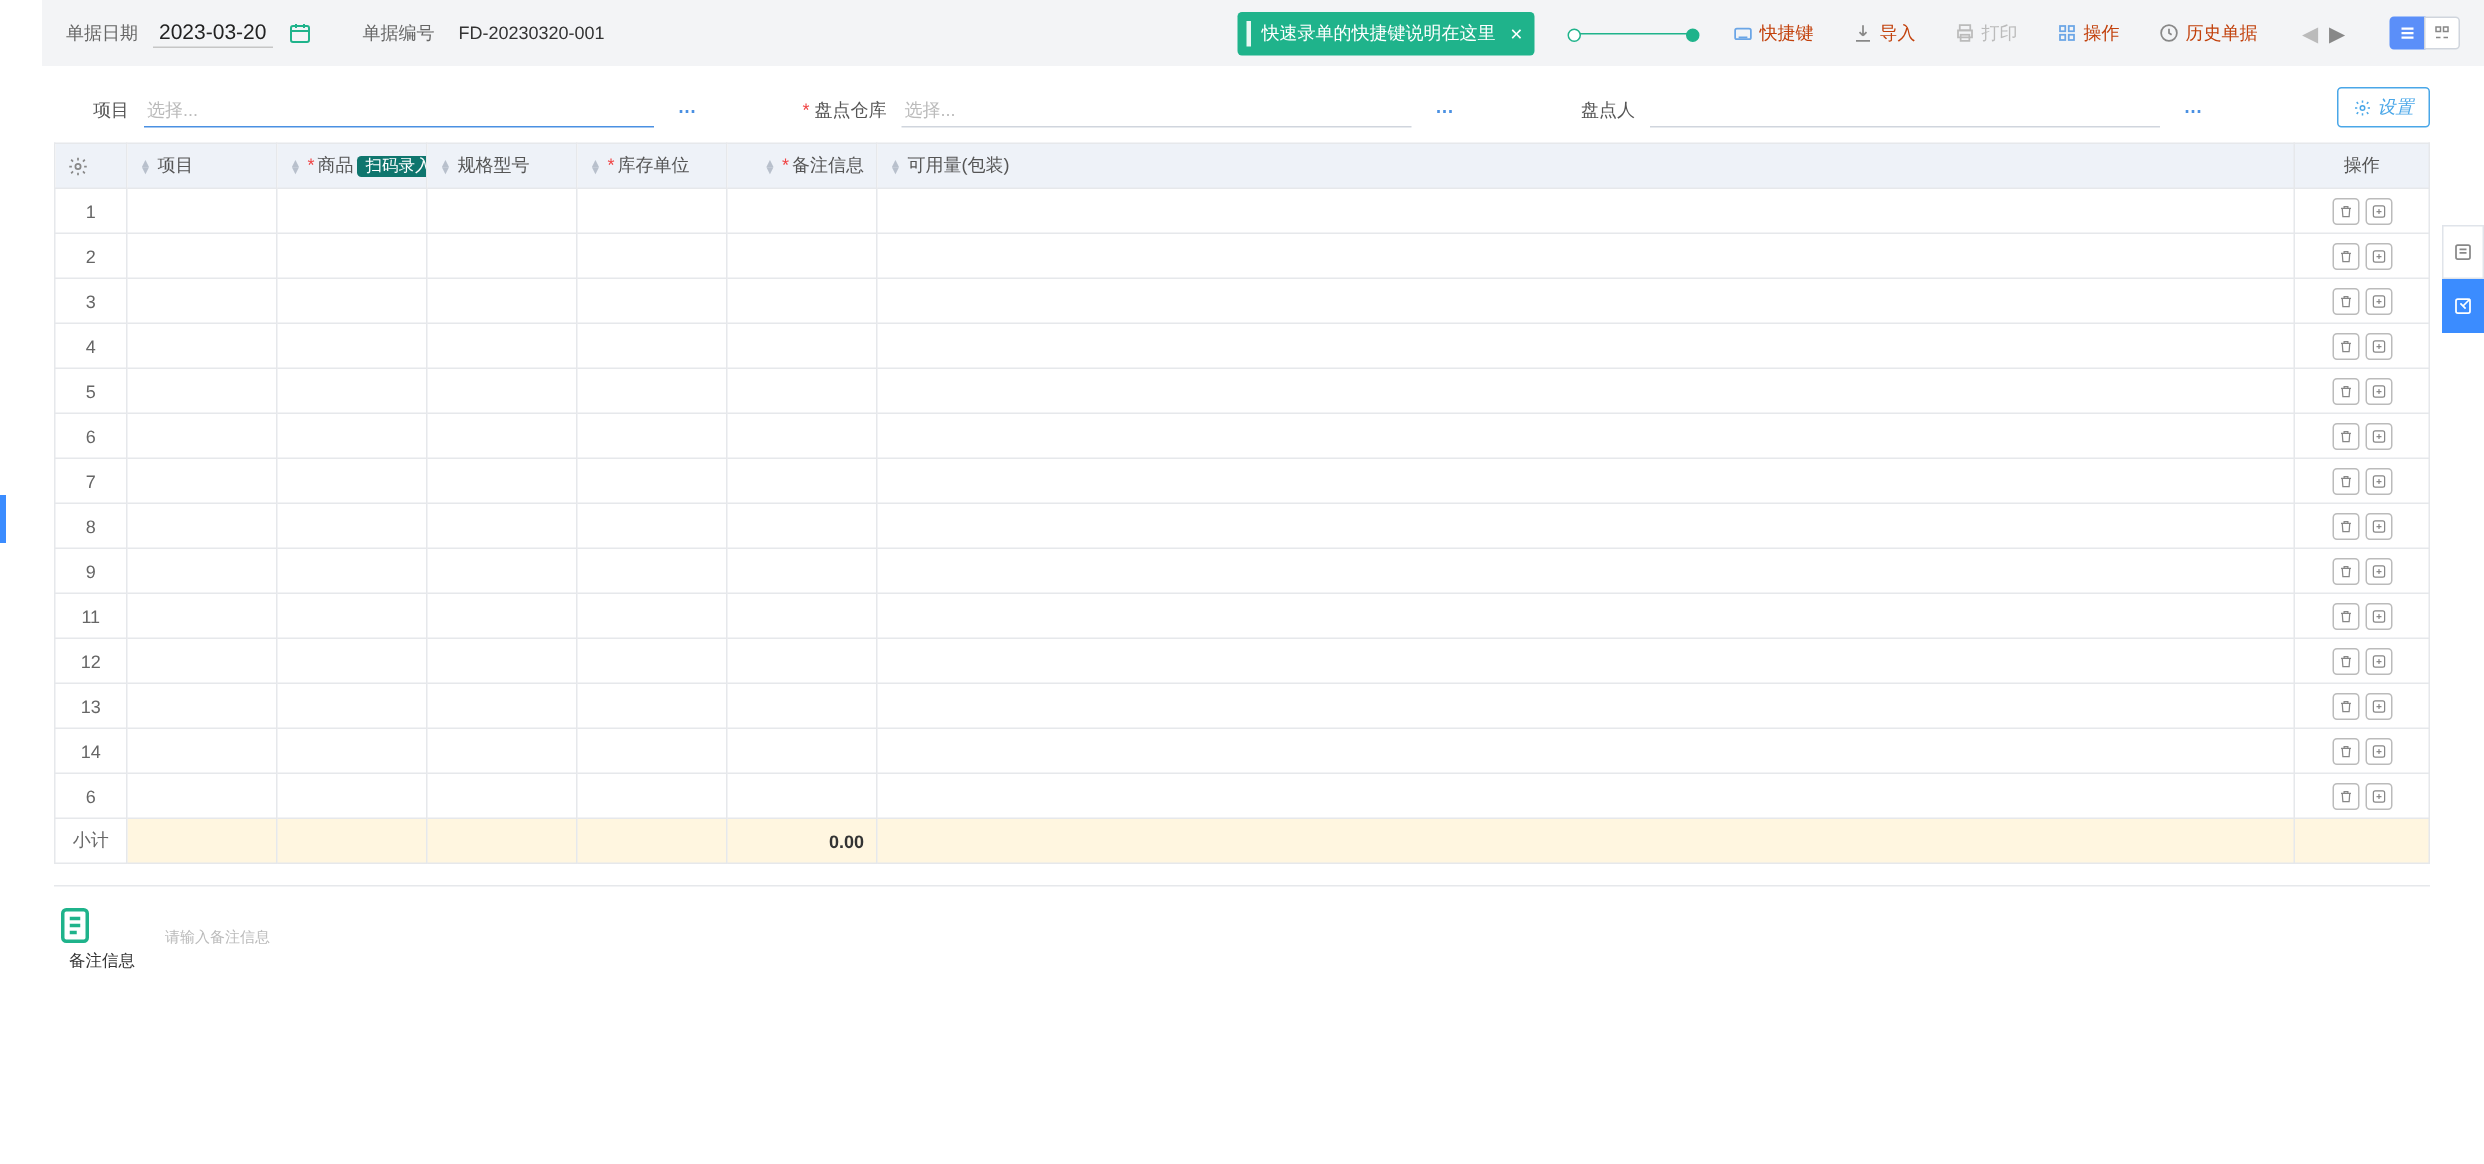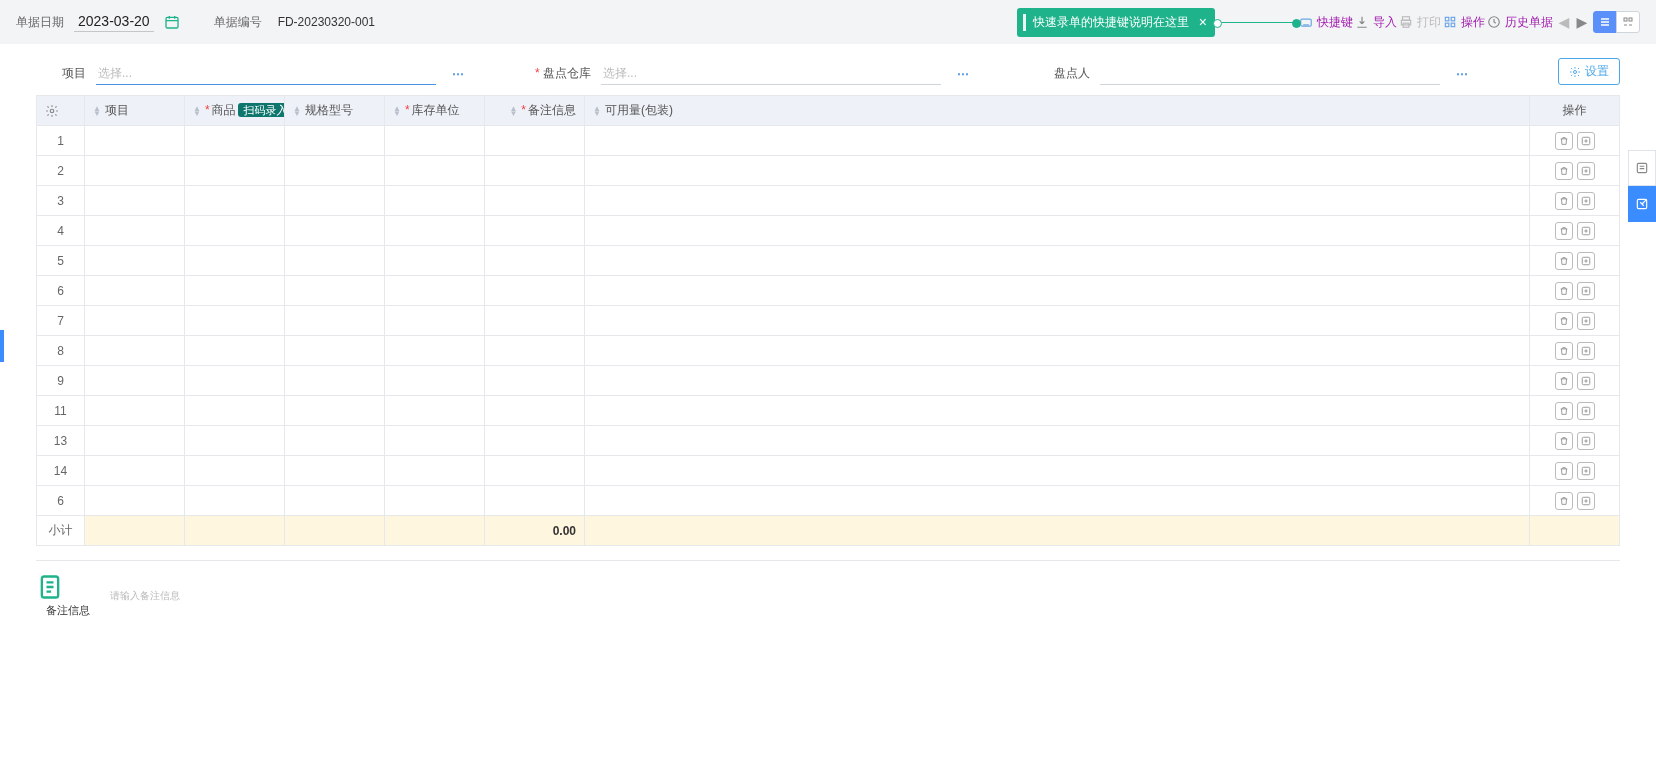--- a/index.html
+++ b/index.html
@@ -1,50 +1,50 @@
 <!DOCTYPE html>
 <html><head>
 <meta charset="utf-8">
 <style>
 * { box-sizing: border-box; margin: 0; padding: 0; }
 body { font-family: "Microsoft YaHei", Arial, sans-serif; font-size: 12px; color: #333; background: #fff; width: 1656px; height: 776px; overflow: hidden; position: relative; }
 
 
-.topbar { background: #f3f4f6; height: 44px; padding: 0 16px; display: flex; align-items: center; gap: 10px; }
+.topbar { background: #f3f4f6; height: 44px; padding: 0 16px; display: flex; align-items: center; gap: 10px; margin-left: 28px; }
 .topbar .label { color: #666; }
 .topbar .date-val { font-size: 14px; color: #222; border-bottom: 1px solid #c6c6c6; padding: 0 4px 2px; }
-.topbar .right { margin-left: auto; display: flex; align-items: center; gap: 2px; }
+.topbar .right { margin-left: auto; display: flex; align-items: center; gap: 26px; }
 .tip { background: #1fb38b; color: #fff; padding: 6px 26px 6px 12px; border-radius: 3px; position: relative; font-size: 12px; }
 .tip::before { content: ""; position: absolute; left: 6px; top: 6px; bottom: 6px; width: 3px; background: rgba(255,255,255,.9); }
 .tip { padding-left: 16px; }
 .tip .x { position: absolute; right: 8px; top: 50%; transform: translateY(-50%); cursor: pointer; font-size: 14px; }
 .dot-line { width: 80px; height: 1px; background: #1fb38b; position: relative; }
 .dot-line::before, .dot-line::after { content: ""; position: absolute; top: -3px; width: 7px; height: 7px; border-radius: 50%; background: #fff; border: 1px solid #1fb38b; }
 .dot-line::before { left: -4px; }
 .dot-line::after { right: -4px; background: #1fb38b; }
-.qact { display: flex; align-items: center; gap: 4px; color: #a21caf; cursor: pointer; }
+.qact { display: flex; align-items: center; gap: 4px; color: #c2410c; cursor: pointer; }
 .qact svg { width: 14px; height: 14px; }
 .arrow-group { display: flex; gap: 0; align-items: center; color: #bbb; }
 .arrw { width: 18px; text-align: center; font-size: 14px; cursor: pointer; }
 .viewtoggle { display: flex; }
 .viewtoggle div { width: 24px; height: 22px; border: 1px solid #d0d5dd; display: flex; align-items: center; justify-content: center; cursor: pointer; background: #fff; }
 .viewtoggle div.active { background: #5b8ff9; border-color: #5b8ff9; color: #fff; }
 .viewtoggle div:first-child { border-radius: 3px 0 0 3px; }
 .viewtoggle div:last-child { border-radius: 0 3px 3px 0; margin-left: -1px; }
 
 
 .formrow { padding: 14px 36px 10px; display: flex; align-items: flex-end; gap: 70px; position: relative; }
 .formfield { display: flex; align-items: center; gap: 10px; }
 .formfield .flabel { color: #555; min-width: 50px; text-align: right; }
 .formfield .req::before { content: "* "; color: #f04444; }
 .underline-input { border: none; border-bottom: 1px solid #4a90e2; width: 340px; padding: 4px 2px; font-size: 12px; outline: none; }
 .underline-input.gray { border-bottom-color: #d0d5dd; }
 .underline-input::placeholder { color: #bbb; }
 .dots { color: #4a90e2; font-weight: bold; letter-spacing: 1px; cursor: pointer; margin-left: 6px; }
-.settings-btn { margin-left: auto; border: 1px solid #4aa7e8; color: #4aa7e8; background: #fff; padding: 4px 10px; border-radius: 3px; cursor: pointer; display: flex; gap: 4px; align-items: center; font-size: 12px; }
+.settings-btn { margin-left: auto; border: 1px solid #4aa7e8; color: #4aa7e8; background: #fff; padding: 4px 10px; border-radius: 3px; cursor: pointer; display: flex; gap: 4px; align-items: center; font-size: 12px; font-style: italic; }
 
 
 .table-wrap { padding: 0 36px 6px; }
 table.grid { width: 100%; border-collapse: collapse; table-layout: fixed; }
 table.grid th, table.grid td { border: 1px solid #e6e8eb; height: 30px; font-size: 12px; padding: 0 8px; }
 table.grid thead th { background: #eef2f8; color: #555; font-weight: normal; text-align: left; white-space: nowrap; overflow: hidden; }
 table.grid thead th.center { text-align: center; }
 table.grid tbody td.rn { text-align: center; color: #666; background: #fff; }
 table.grid .sorter { display: inline-flex; flex-direction: column; margin-right: 4px; vertical-align: middle; line-height: 5px; font-size: 8px; color: #b8c0cc; }
 .req2::before { content: "*"; color: #f04444; margin-right: 2px; }
@@ -412,20 +412,39 @@
                 <path d="M4 7h16M9 7V4h6v3M6 7l1 13h10l1-13"></path>
               </svg>
             </span><span class="op-ico">
               <svg width="10" height="10" viewBox="0 0 24 24" fill="none" stroke="currentColor" stroke-width="2">
                 <rect x="3" y="3" width="18" height="18" rx="3"></rect>
                 <path d="M12 8v8M8 12h8"></path>
               </svg>
             </span></td>
         </tr>
         <tr>
+          <td class="rn">12</td>
+          <td></td>
+          <td></td>
+          <td></td>
+          <td></td>
+          <td></td>
+          <td></td>
+          <td class="op-cell"><span class="op-ico">
+              <svg width="10" height="10" viewBox="0 0 24 24" fill="none" stroke="currentColor" stroke-width="2">
+                <path d="M4 7h16M9 7V4h6v3M6 7l1 13h10l1-13"></path>
+              </svg>
+            </span><span class="op-ico">
+              <svg width="10" height="10" viewBox="0 0 24 24" fill="none" stroke="currentColor" stroke-width="2">
+                <rect x="3" y="3" width="18" height="18" rx="3"></rect>
+                <path d="M12 8v8M8 12h8"></path>
+              </svg>
+            </span></td>
+        </tr>
+        <tr>
           <td class="rn">13</td>
           <td></td>
           <td></td>
           <td></td>
           <td></td>
           <td></td>
           <td></td>
           <td class="op-cell"><span class="op-ico">
               <svg width="10" height="10" viewBox="0 0 24 24" fill="none" stroke="currentColor" stroke-width="2">
                 <path d="M4 7h16M9 7V4h6v3M6 7l1 13h10l1-13"></path>

